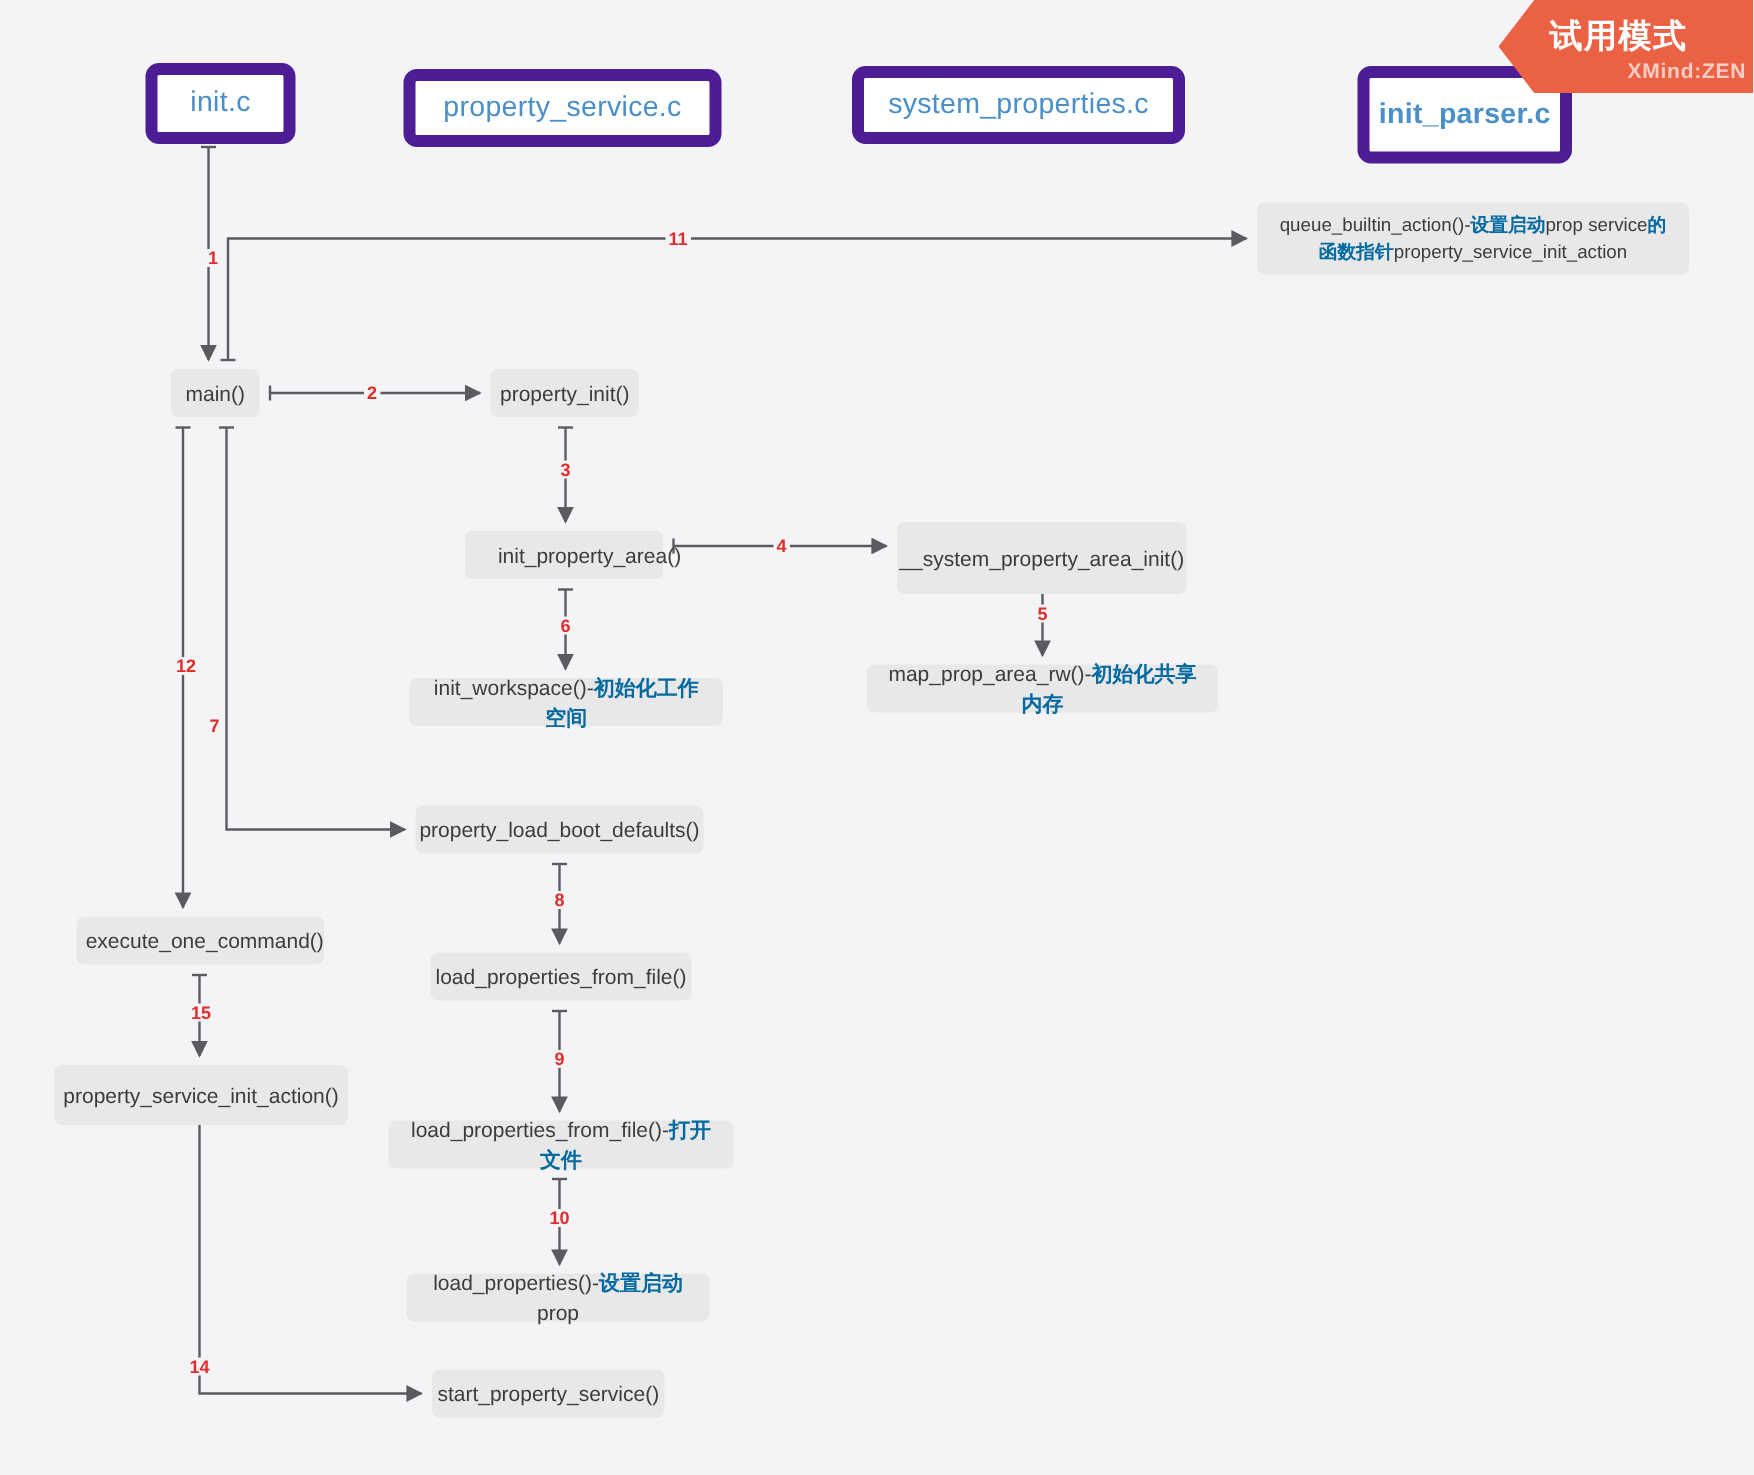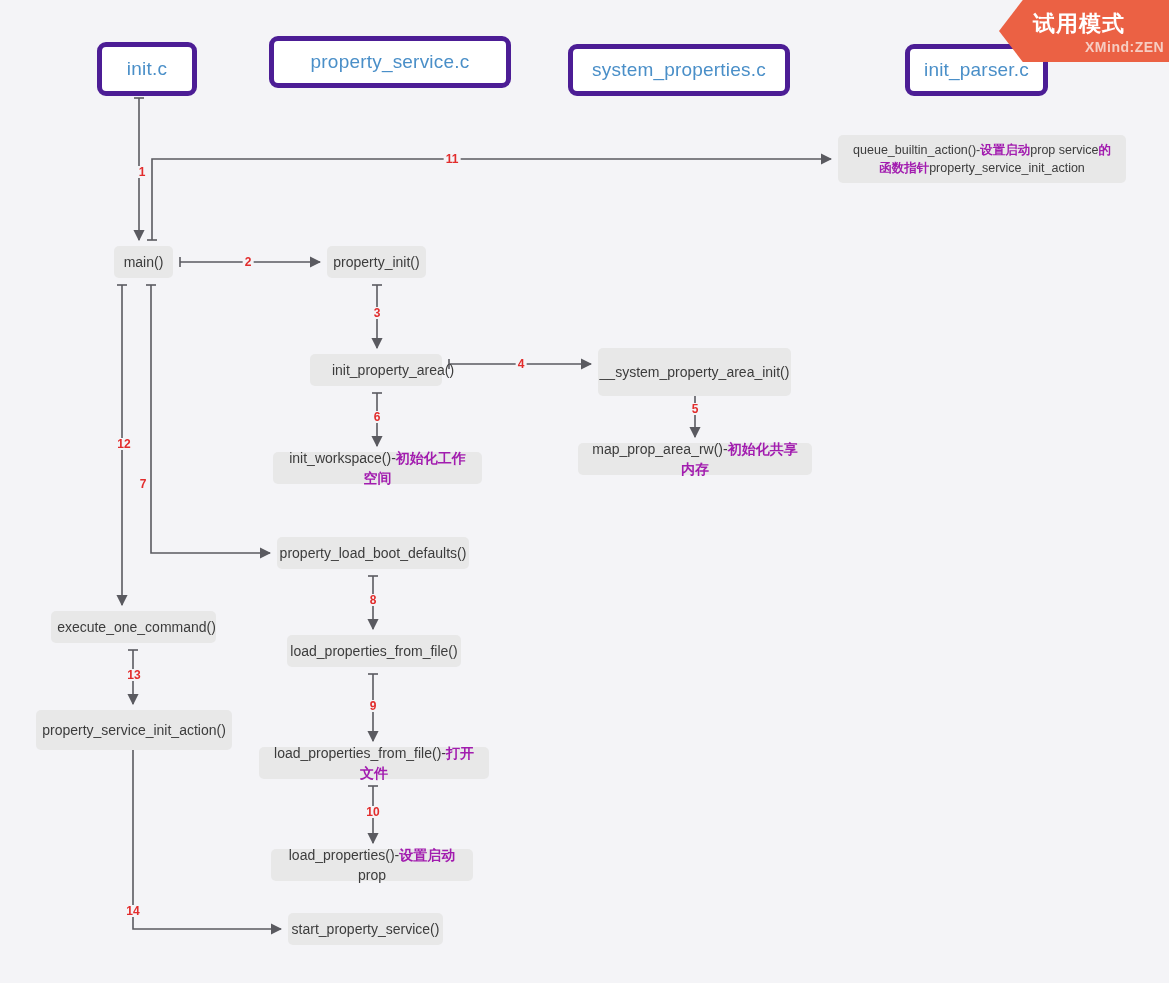--- a/index.html
+++ b/index.html
@@ -20,21 +20,21 @@
     inset: 0;
     width: 1169px;
     height: 983px;
   }
 
   
   .file-box {
     position: absolute;
     box-sizing: border-box;
     background: #ffffff;
-    border: 5px solid #4c1d95;
+    border: 8px solid #4c1d95;
     border-radius: 9px;
     display: flex;
     align-items: center;
     justify-content: center;
     color: #4a8fc8;
     font-size: 19px;
     letter-spacing: .2px;
     white-space: nowrap;
     z-index: 5;
   }
@@ -50,21 +50,21 @@
     justify-content: center;
     text-align: center;
     color: #3c3c3c;
     font-size: 14px;
     line-height: 1.45;
     padding: 0 10px;
     z-index: 4;
   }
   .node .cn {
     font-weight: bold;
-    color: #a21caf;
+    color: #0369a1;
   }
   .node.two-line {
     font-size: 12.5px;
   }
 
   
   .conn-label {
     position: absolute;
     color: #e22c2c;
     font-size: 12px;
@@ -185,27 +185,27 @@
 
 <div id="watermark">
   <div class="wm-shape"></div>
   <div class="wm-title">试用模式</div>
   <div class="wm-brand">XMind:ZEN</div>
 </div>
 
 <div class="file-box" style="left: 97px; top: 42px; width: 100px; height: 54px;">
     <span>init.c</span>
   </div>
-<div class="file-box" style="left: 269px; top: 36px; width: 242px; height: 52px; justify-content: center;">
+<div class="file-box" style="left: 269px; top: 46px; width: 212px; height: 52px; justify-content: center;">
     <span>property_service.c</span>
   </div>
 <div class="file-box" style="left: 568px; top: 44px; width: 222px; height: 52px;">
     <span>system_properties.c</span>
   </div>
-<div class="file-box" style="left: 905px; top: 44px; width: 143px; height: 52px;">
+<div class="file-box" style="left: 905px; top: 44px; width: 143px; height: 65px; font-weight: bold;">
     <span>init_parser.c</span>
   </div>
 <div class="node two-line" style="left: 838px; top: 135px; width: 288px; height: 48px;">
     <div><span>queue_builtin_action()-</span><span class="cn">设置启动</span><span>prop service</span><span class="cn">的</span><br><span class="cn">函数指针</span><span>property_service_init_action</span></div>
   </div>
 <div class="node" style="left: 114px; top: 246px; width: 59px; height: 32px;">
     <div>main()</div>
   </div>
 <div class="node" style="left: 327px; top: 246px; width: 99px; height: 32px;">
     <div>property_init()</div>
@@ -246,16 +246,16 @@
 <div class="conn-label" style="left: 142px; top: 172px;">1</div>
 <div class="conn-label" style="left: 452px; top: 159px;">11</div>
 <div class="conn-label" style="left: 248px; top: 262px;">2</div>
 <div class="conn-label" style="left: 377px; top: 313px;">3</div>
 <div class="conn-label" style="left: 521px; top: 364px;">4</div>
 <div class="conn-label" style="left: 695px; top: 409px;">5</div>
 <div class="conn-label" style="left: 377px; top: 417px;">6</div>
 <div class="conn-label" style="left: 143px; top: 484px;">7</div>
 <div class="conn-label" style="left: 124px; top: 444px;">12</div>
 <div class="conn-label" style="left: 373px; top: 600px;">8</div>
-<div class="conn-label" style="left: 134px; top: 675px;">13</div>
+<div class="conn-label" style="left: 134px; top: 675px;">15</div>
 <div class="conn-label" style="left: 373px; top: 706px;">9</div>
 <div class="conn-label" style="left: 373px; top: 812px;">10</div>
 <div class="conn-label" style="left: 133px; top: 911px;">14</div>
 
 </body></html>

